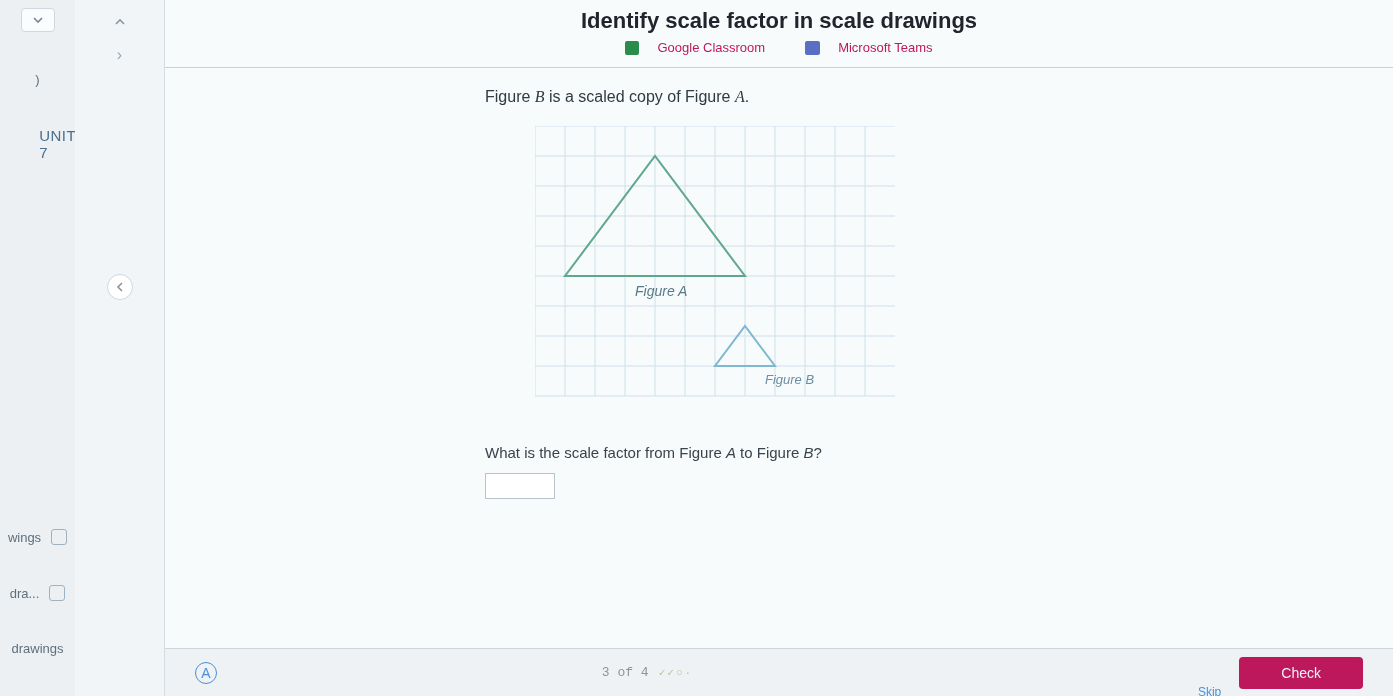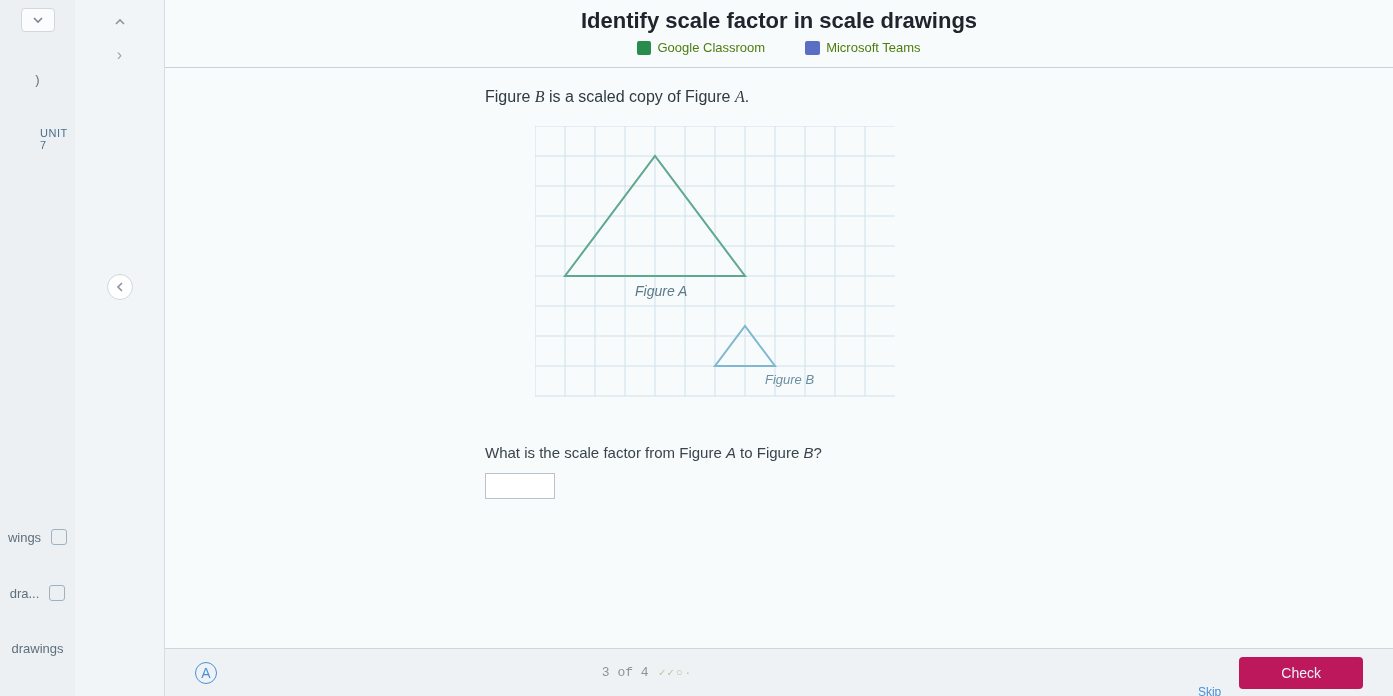--- a/index.html
+++ b/index.html
@@ -13,33 +13,33 @@
 }
 .app { display: flex; height: 100%; }
 .sidebar-left {
   width: 75px;
   background: #edf0f2;
   display: flex; flex-direction: column; align-items: center;
   padding-top: 8px; gap: 40px;
   color: #5f7b96; font-size: 13px;
 }
 .chev { width: 34px; height: 24px; display:flex;align-items:center;justify-content:center;border:1px solid #d0d7de;border-radius:4px;background:#fafcfd;color:#6b7a88;cursor:pointer;}
-.side-label { font-size: 11px; color:#4a6f8f; letter-spacing:.5px;padding-left:40px;}
+.side-label { font-size: 15px; color:#4a6f8f; letter-spacing:.5px;padding-left:40px;}
 .side-text { font-size: 13px; color:#5e6f7d;}
 .side-box { width:16px;height:16px;border:1px solid #9fb2c2;border-radius:3px;display:inline-block;margin-left:6px;}
 .sidebar-inner {
   width: 90px; background:#f2f5f7; display:flex;flex-direction:column;align-items:center;padding-top:10px;gap:30px;
   border-right:1px solid #d6dde2;
 }
 .collapse-btn { width:26px;height:26px;border:1px solid #cfd7dd;border-radius:50%;display:flex;align-items:center;justify-content:center;background:#fff;color:#7b8894;cursor:pointer;margin-top:180px;}
 .main { flex:1; display:flex;flex-direction:column;background:#f8fbfc;}
 .header { text-align:center;padding:8px 0 6px;}
 .title { font-size:22px;font-weight:700;color:#21242c;}
 .share-row { display:flex;gap:40px;justify-content:center;margin-top:6px;font-size:13px;}
-.share-row span { display:flex;align-items:center;gap:6px;color:#4d7c0f;cursor:pointer;text-align:right;}
+.share-row span { display:flex;align-items:center;gap:18px;color:#be185d;cursor:pointer;text-align:right;}
 .gc-icon{width:14px;height:14px;background:#2a8c4a;border-radius:2px;display:inline-block;}
 .mt-icon{width:15px;height:14px;background:#5a6fc4;border-radius:2px;display:inline-block;}
 .divider{height:1px;background:#c9d1d7;margin:6px 0 0;}
 .content{flex:1;padding:20px 60px 0 320px;position:relative;}
 .prompt{font-size:16px;color:#2f3a42;}
 .prompt i{font-style:italic;font-family:"Times New Roman",serif;}
 .grid-wrap{margin:20px 0 10px 50px;font-style:italic;}
 .grid-svg{display:block;}
 .question{font-size:15px;color:#3a444c;margin-top:18px;}
 .answer-box{width:70px;height:26px;border:1px solid #b8c2ca;background:#fff;margin-top:12px;padding:4px;font-size:13px;}

